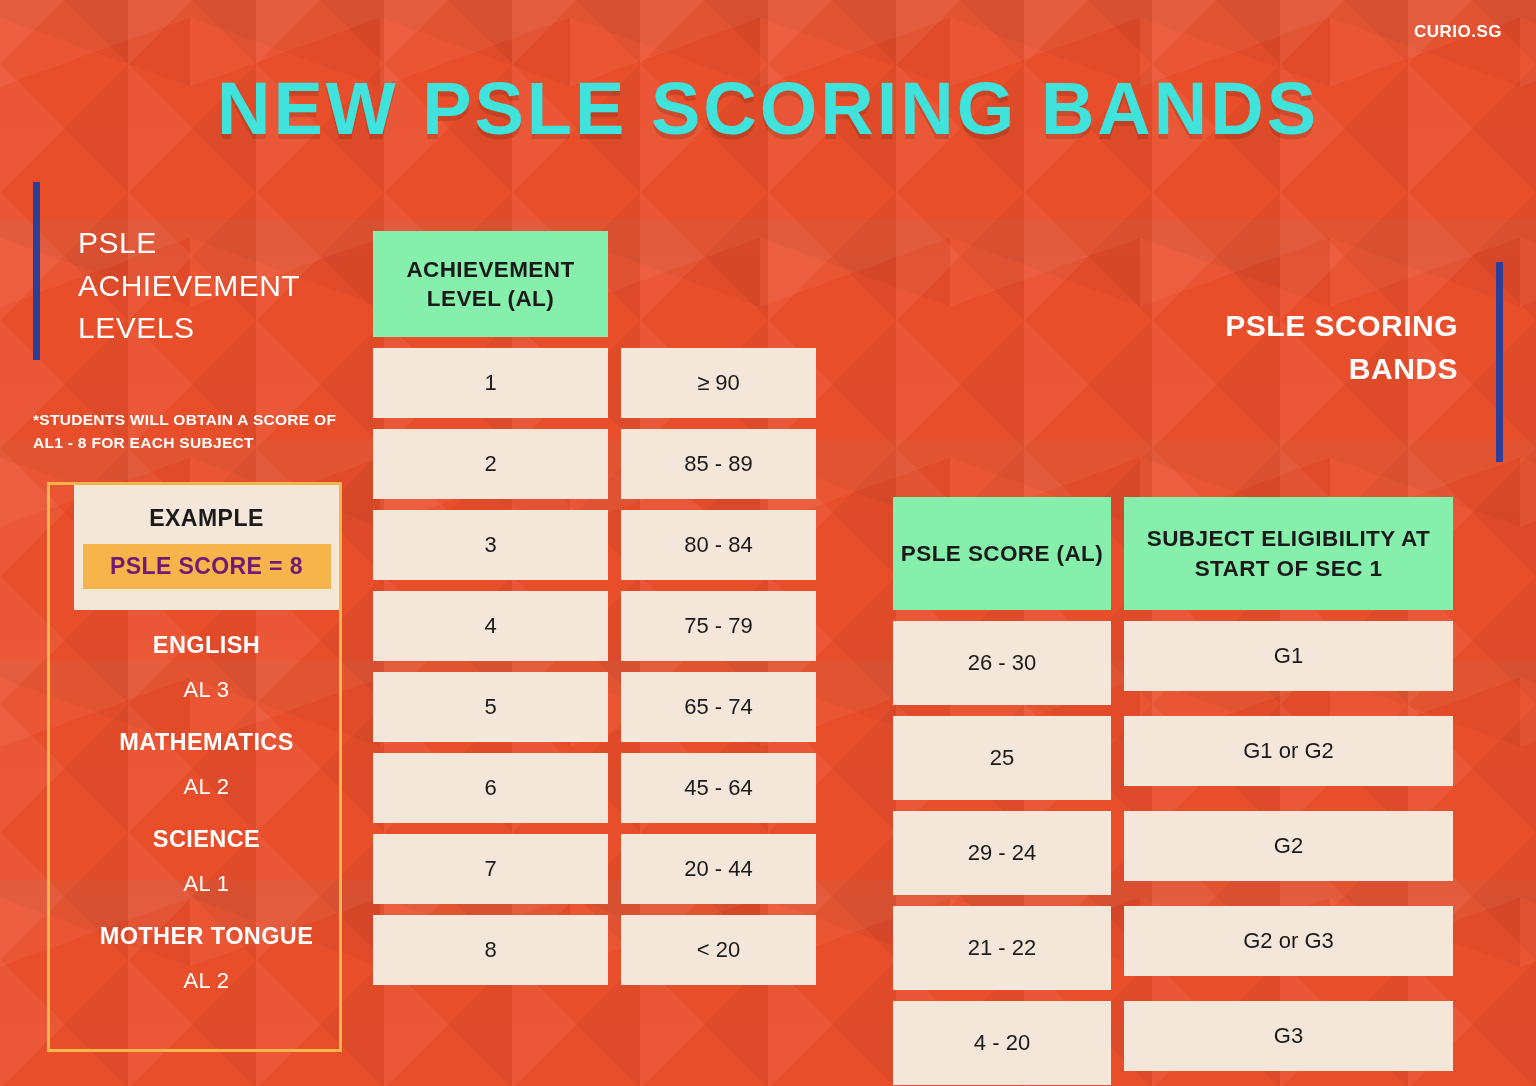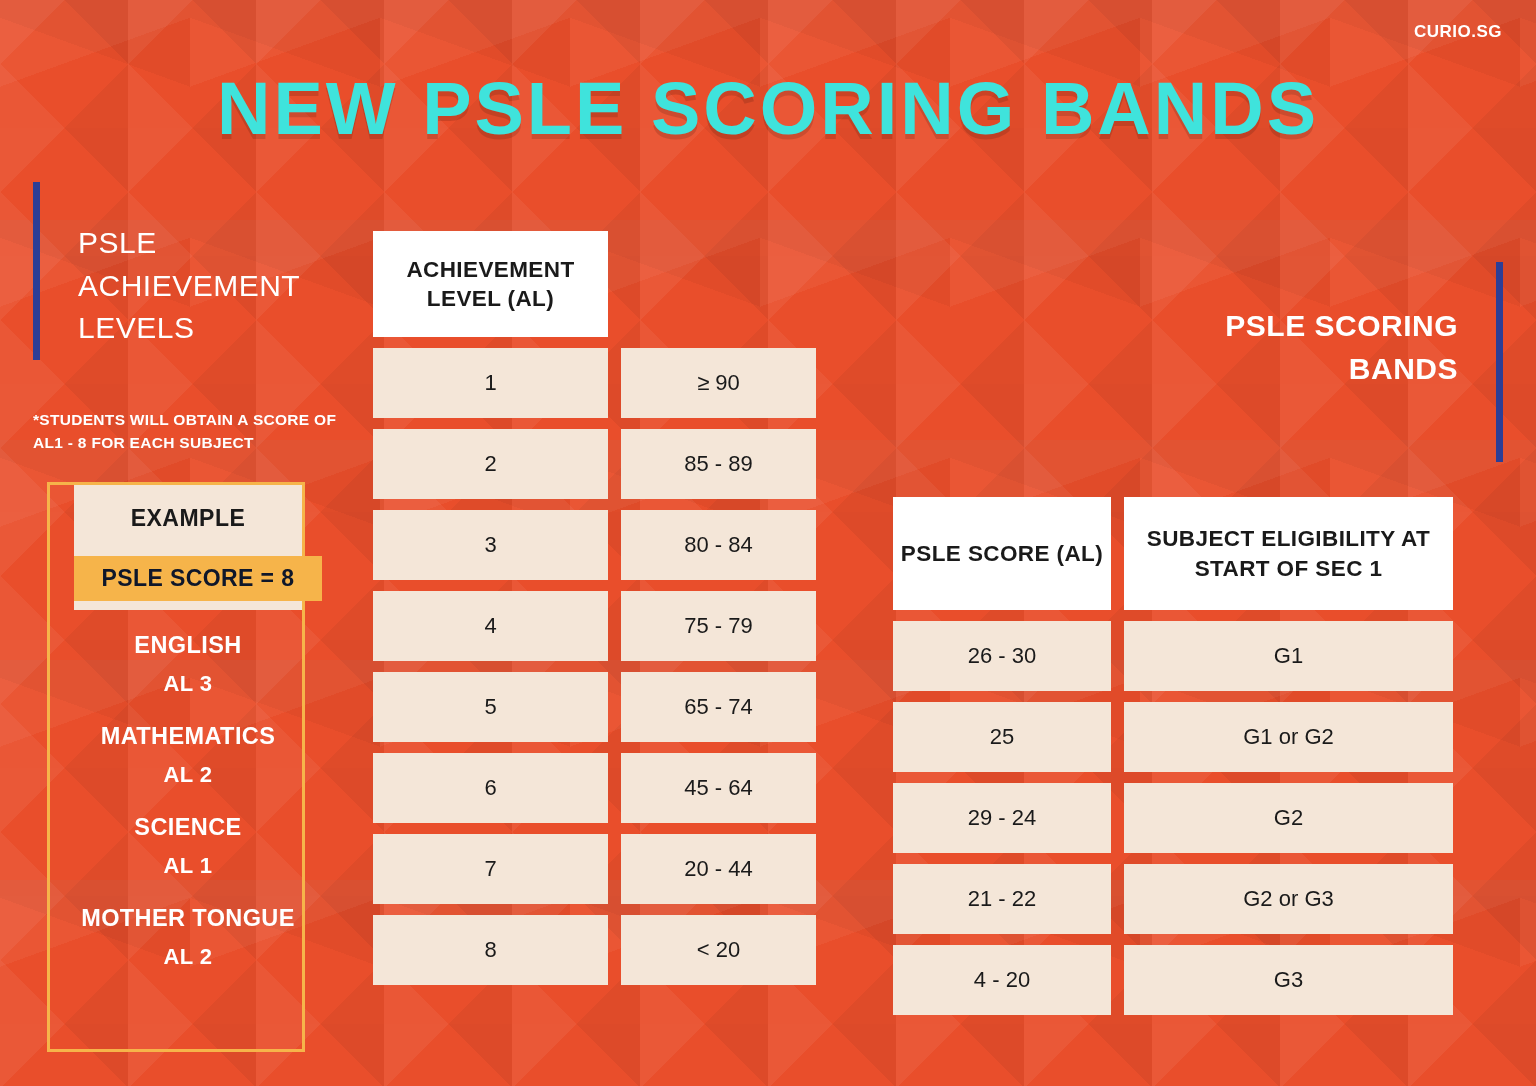--- a/index.html
+++ b/index.html
@@ -96,66 +96,66 @@
     font-weight: bold;
     line-height: 1.5;
     letter-spacing: 0.3px;
   }
 
   
   .example-box {
     position: absolute;
     left: 47px;
     top: 482px;
-    width: 258px;
+    width: 295px;
     height: 570px;
     border: 3px solid #F6B44A;
     box-sizing: border-box;
     padding-left: 24px;
   }
   .example-head {
     height: 125px;
     background: #F4E6D8;
     box-sizing: border-box;
     padding-top: 20px;
     text-align: center;
   }
   .example-head .lbl {
     color: #1A1A1A;
     font-size: 23px;
     font-weight: bold;
     letter-spacing: 0.5px;
   }
   .example-score {
-    margin: 24px auto 0;
+    margin: 12px auto 0;
     width: 248px;
     background: #F6B44A;
-    color: #0f172a;
+    color: #701a75;
     font-size: 23px;
     font-weight: bold;
     padding: 9px 0;
     letter-spacing: 0.4px;
   }
   .subject-list {
     padding-top: 22px;
     text-align: center;
   }
   .subject {
     margin-bottom: 26px;
     color: #FFFFFF;
   }
   .subject .name {
     font-size: 23.5px;
     font-weight: bold;
     letter-spacing: 0.4px;
   }
   .subject .al {
-    margin-top: 12px;
+    margin-top: 18px;
     font-size: 22px;
-    font-weight: bold;
+    font-weight: normal;
     letter-spacing: 0.4px;
   }
 
   
   .right-bar {
     position: absolute;
     right: 33px;
     top: 262px;
     width: 7px;
     height: 200px;
@@ -187,37 +187,37 @@
     background: #F4E6D8;
     color: #1A1A1A;
     display: flex;
     align-items: center;
     justify-content: center;
     text-align: center;
     font-size: 22px;
     box-sizing: border-box;
   }
   .cell.head {
-    background: #ffffff;
+    background: #86efac;
     font-weight: bold;
     font-size: 22.5px;
     line-height: 1.3;
     letter-spacing: 0.4px;
   }
 
   
   #al-table { left: 373px; top: 231px; }
   #al-table .c1 { width: 235px; height: 70px; }
   #al-table .c2 { width: 195px; height: 70px; }
   #al-table .t-row.header .c1,
   #al-table .t-row.header .c2 { height: 106px; }
 
   
   #band-table { left: 893px; top: 497px; }
-  #band-table .c1 { width: 218px; height: 70px; }
+  #band-table .c1 { width: 218px; height: 84px; }
   #band-table .c2 { width: 329px; height: 70px; }
   #band-table .t-row.header .c1,
   #band-table .t-row.header .c2 { height: 113px; }
 </style>
 </head>
 <body>
 
 <div class="wrap">
   <div class="bg-pattern"></div>
   <div class="bg-pattern2"></div>

